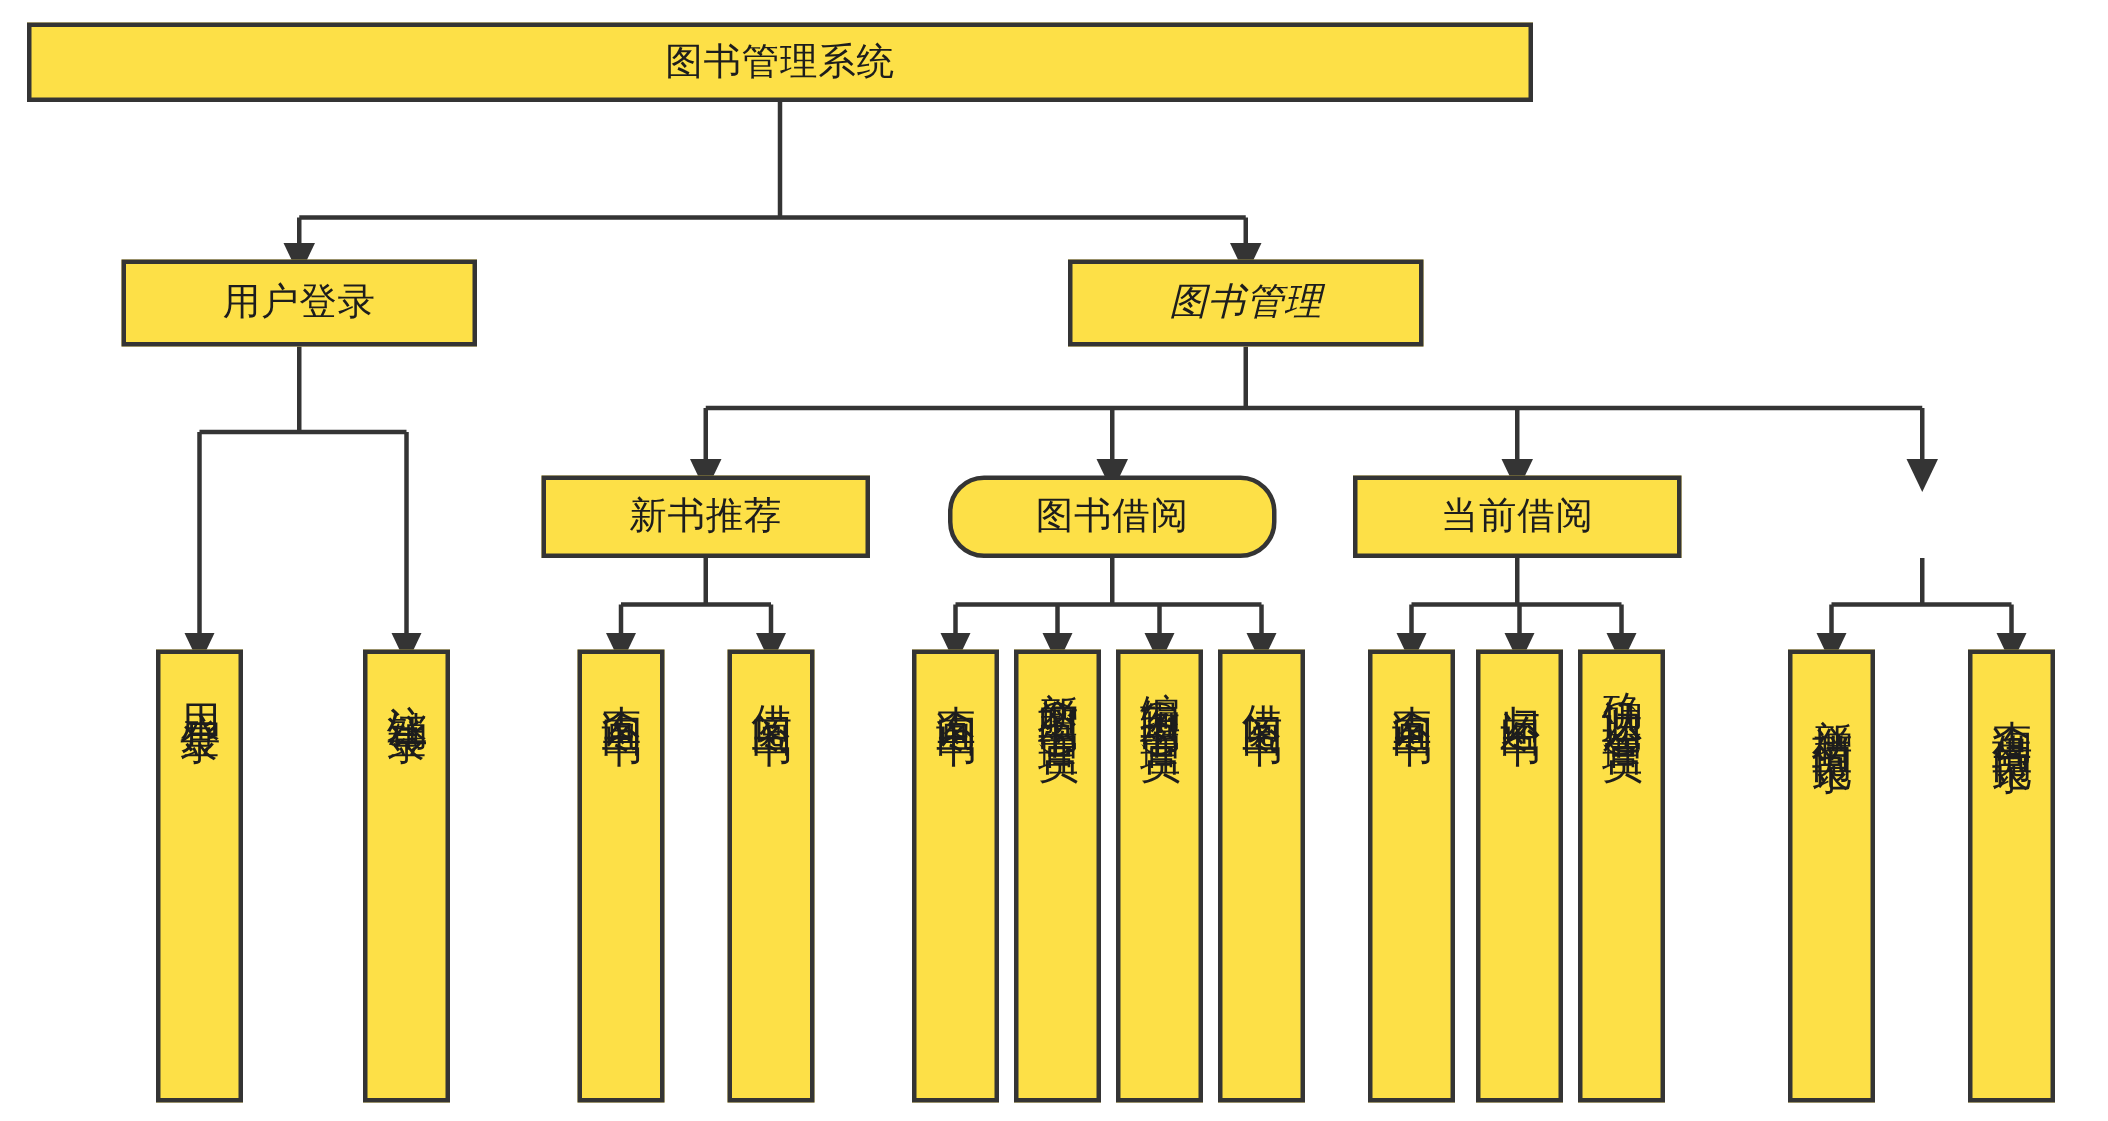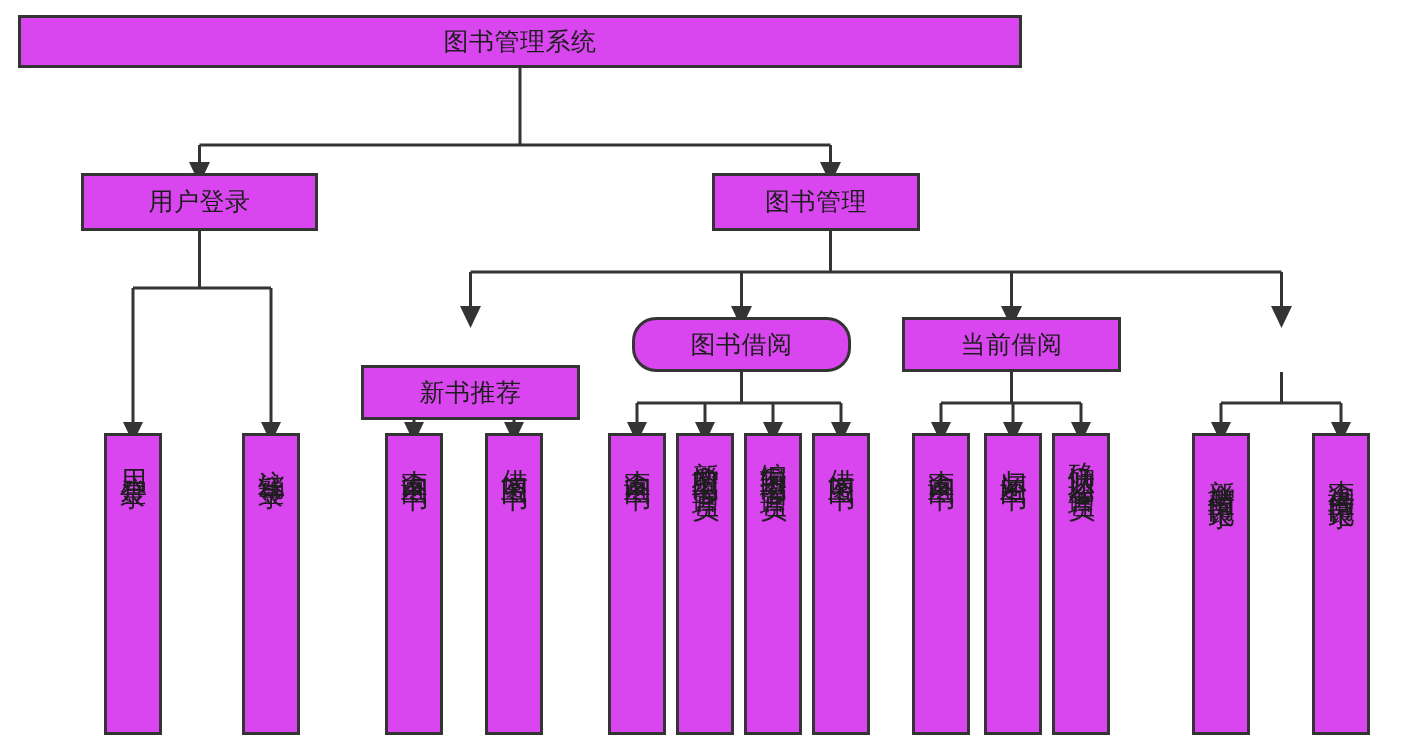--- a/index.html
+++ b/index.html
@@ -22,21 +22,21 @@
     position: absolute;
     left: 0;
     top: 0;
     width: 1405px;
     height: 747px;
     pointer-events: none;
   }
   .node {
     position: absolute;
     box-sizing: border-box;
-    background: #d946ef;
+    background: #fde047;
     border: 3px solid #343434;
     display: flex;
     align-items: center;
     justify-content: center;
     z-index: 2;
   }
   .node-label {
     color: #1d1d1d;
     text-align: center;
     line-height: 1.18;
@@ -145,25 +145,25 @@
     </g>
   </svg>
 
   <div class="node horiz" style="left:18px; top:15px; width:1004px; height:53px;">
     <span class="node-label">图书管理系统</span>
   </div>
 
   <div class="node horiz" style="left:81px; top:173px; width:237px; height:58px;">
     <span class="node-label">用户登录</span>
   </div>
-  <div class="node horiz" style="left:712px; top:173px; width:208px; height:58px;">
+  <div class="node horiz" style="left:712px; top:173px; width:237px; height:58px;font-style:italic;">
     <span class="node-label">图书管理</span>
   </div>
 
-  <div class="node horiz" style="left:361px; top:317px; width:219px; height:55px;margin-top:48px;">
+  <div class="node horiz" style="left:361px; top:317px; width:219px; height:55px;">
     <span class="node-label">新书推荐</span>
   </div>
   <div class="node horiz" style="left:632px; top:317px; width:219px; height:55px;border-radius:24px;">
     <span class="node-label">图书借阅</span>
   </div>
   <div class="node horiz" style="left:902px; top:317px; width:219px; height:55px;">
     <span class="node-label">当前借阅</span>
   </div>
 
   <div class="node vert" style="left:104px; top:433px; width:58px; height:302px;">

